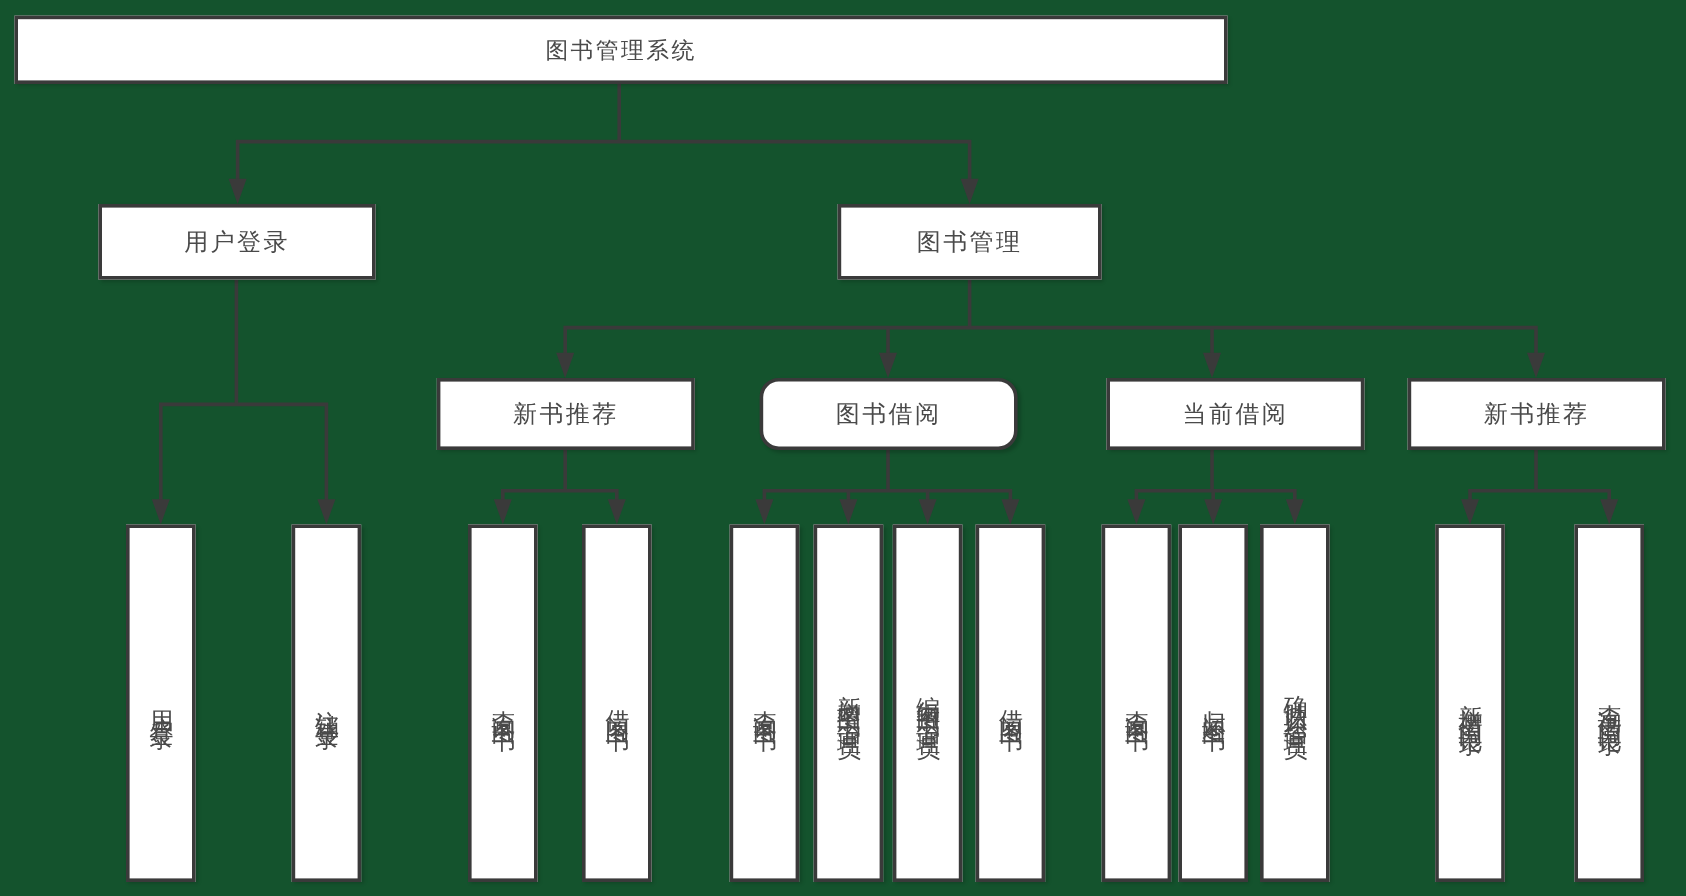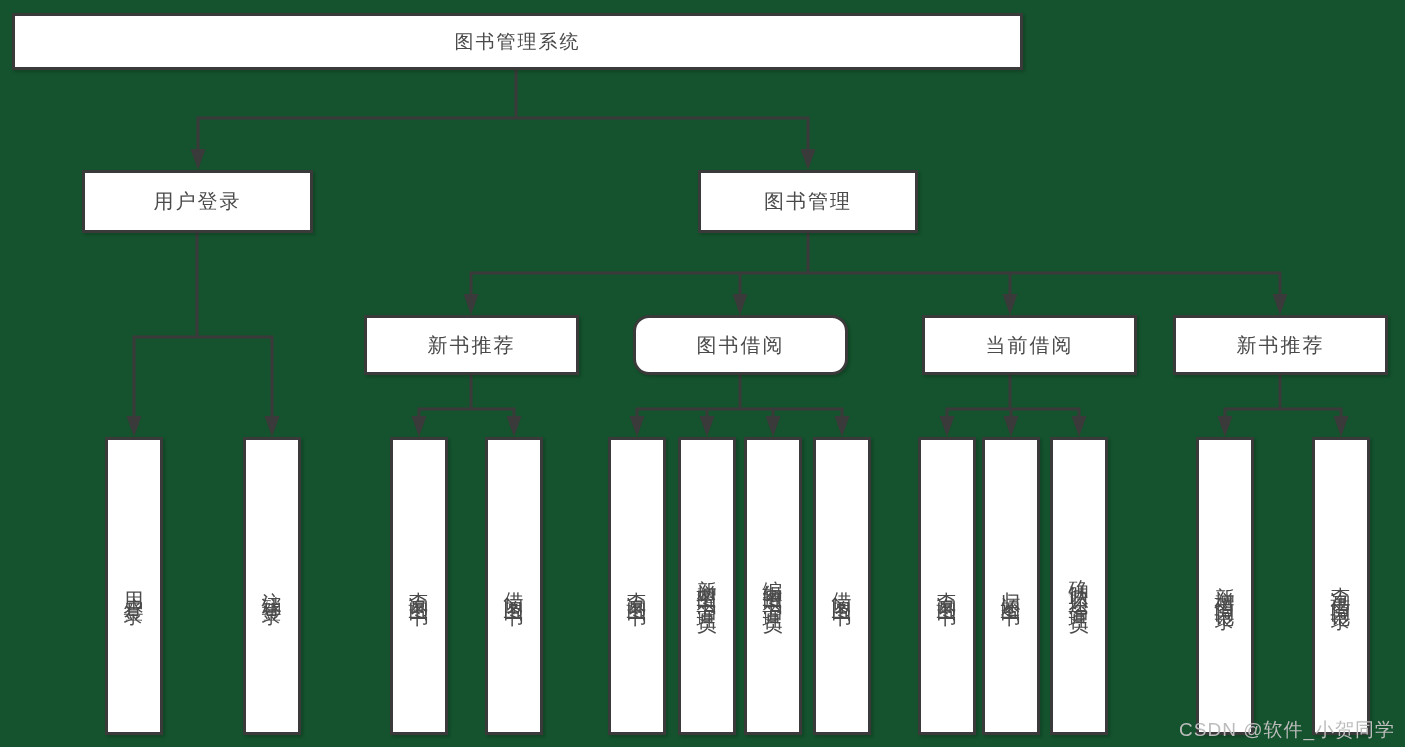--- a/index.html
+++ b/index.html
@@ -182,15 +182,14 @@
     <span class="vtext">确认归还（管理员）</span>
   </div>
 
   <div class="box leaf lf-12">
     <span class="vtext">新增借阅记录</span>
   </div>
   <div class="box leaf lf-13">
     <span class="vtext">查询借阅记录</span>
   </div>
 
-  <div class="watermark">CSDN @软件_小贺同学</div>
 
 </div>
 
 </body></html>

